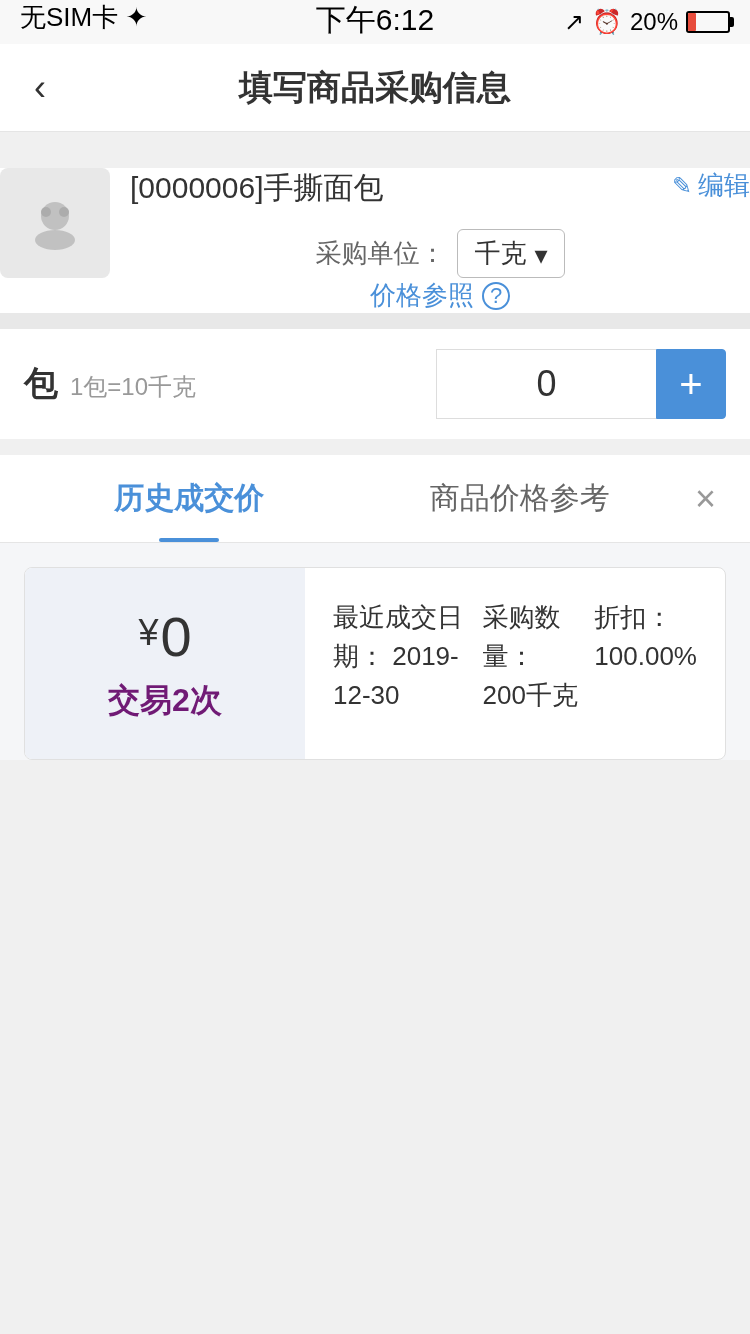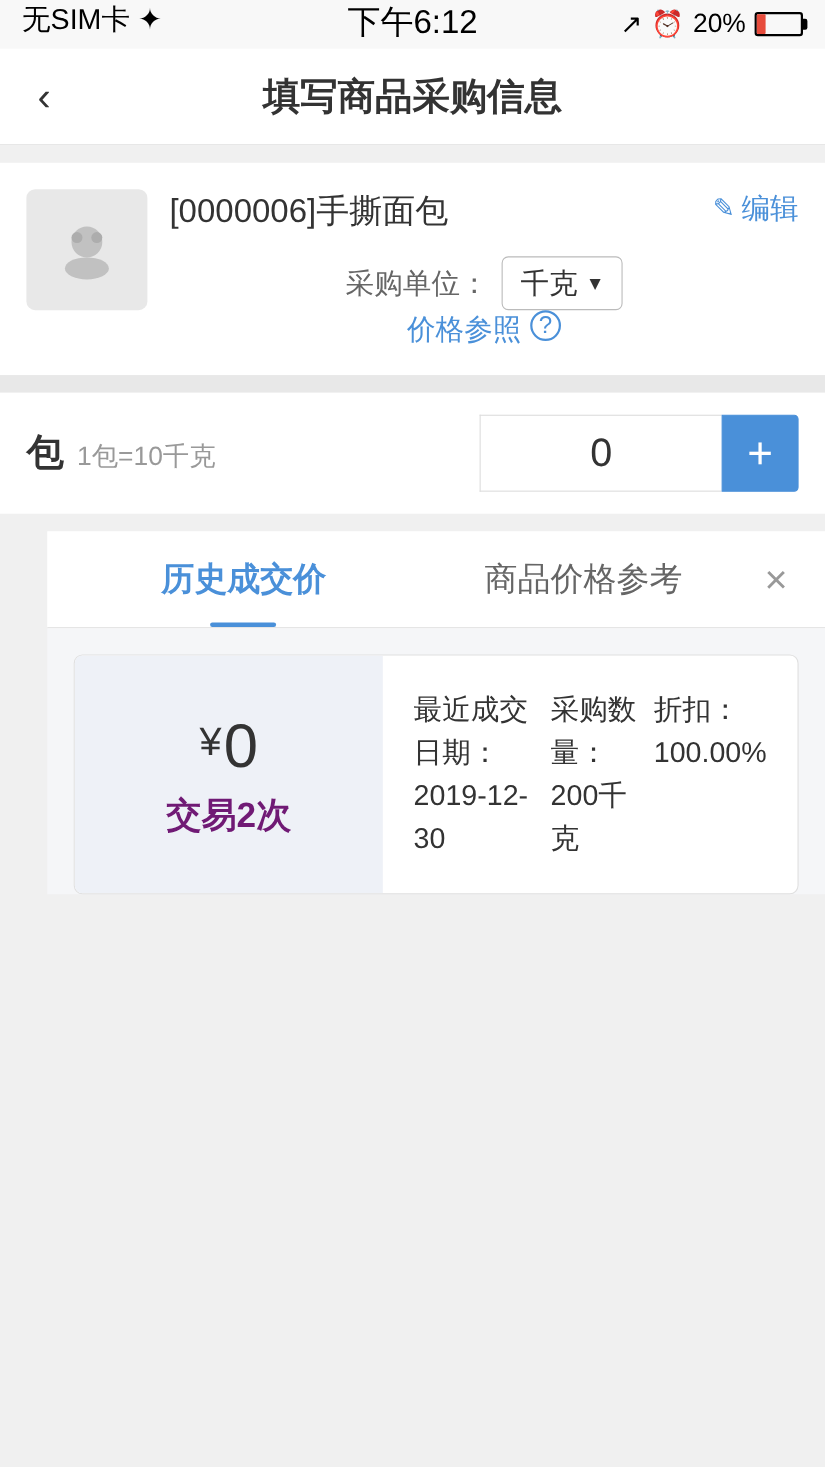--- a/index.html
+++ b/index.html
@@ -94,22 +94,21 @@
       left: 50%;
       transform: translateX(-50%);
       font-size: 34px;
       font-weight: 600;
       color: #333;
     }
 
     
     .product-card {
       background: #fff;
-      margin-top: 16px;
-      padding: 24px;
+      margin-top: 36px;
       display: flex;
       align-items: flex-start;
       gap: 20px;
     }
     .product-image {
       width: 110px;
       height: 110px;
       background: #e8e8e8;
       border-radius: 8px;
       display: flex;
@@ -159,29 +158,29 @@
       color: #666;
     }
     .unit-select {
       background: #fff;
       border: 1px solid #bbb;
       border-radius: 6px;
       padding: 6px 16px;
       font-size: 26px;
       color: #333;
       display: flex;
-      align-items: center;
+      align-items: flex-end;
       gap: 8px;
       cursor: pointer;
-      font-family: Liberation Mono, monospace;
     }
     .price-ref {
       font-size: 26px;
       color: #4a90d9;
       display: flex;
+      align-items: center;
       gap: 8px;
       cursor: pointer;
     }
     .price-ref-help {
       width: 28px;
       height: 28px;
       border: 2px solid #4a90d9;
       border-radius: 50%;
       display: flex;
       align-items: center;
@@ -246,21 +245,20 @@
       font-size: 40px;
       color: #fff;
       cursor: pointer;
       border-radius: 0 4px 4px 0;
     }
 
     
     .price-panel {
       background: #f5f6f8;
       margin-top: 16px;
-      margin-left: 43px;
     }
     .price-panel-tabs {
       background: #fff;
       display: flex;
       align-items: center;
       padding: 0 24px;
       border-bottom: 1px solid #e5e5e5;
       height: 88px;
     }
     .tab-item {

